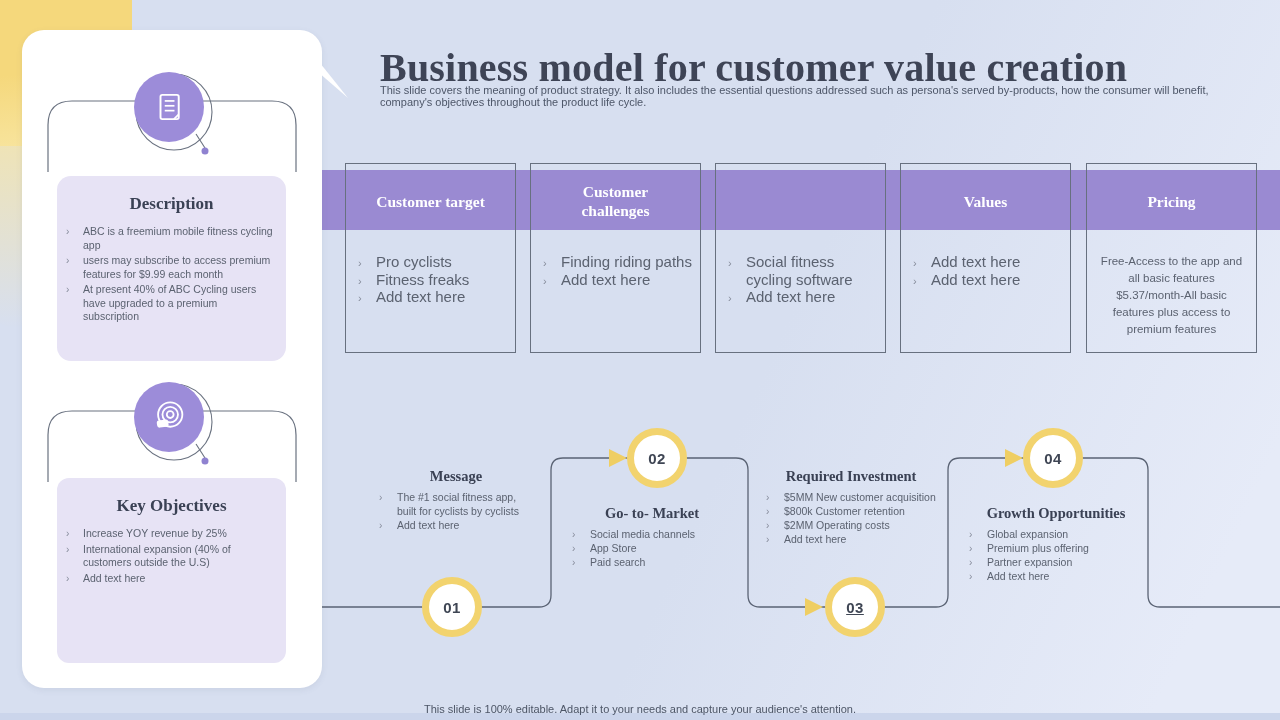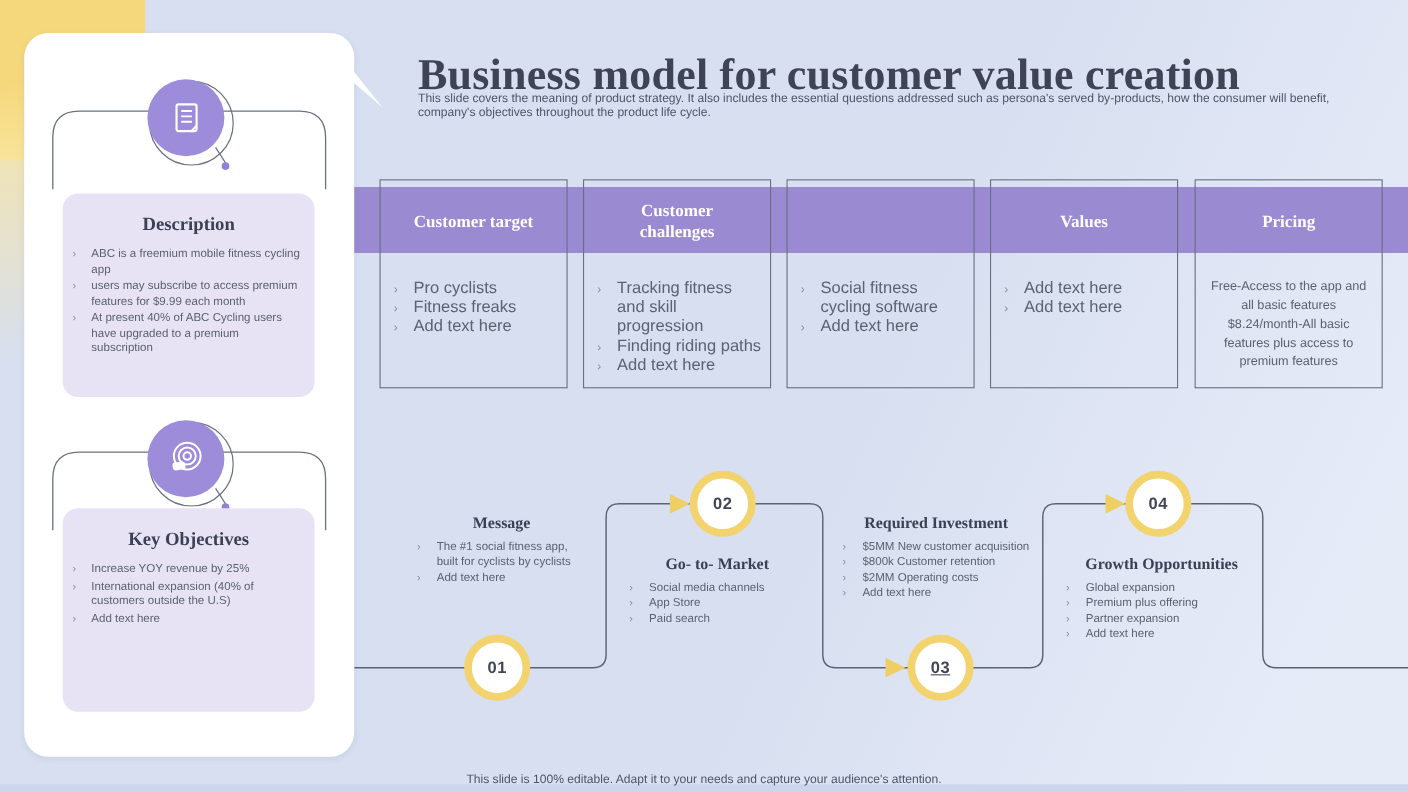--- a/index.html
+++ b/index.html
@@ -119,21 +119,21 @@
     <circle cx="165" cy="86" r="3.5" fill="#8f82d0"></circle>
   </svg>
   <div class="icon-circle" style="left:134px;top:382px;">
     <svg width="34" height="34" viewBox="0 0 28 28">
       <circle cx="15" cy="12" r="10" fill="none" stroke="#fff" stroke-width="1.5"></circle>
       <circle cx="15" cy="12" r="6.4" fill="none" stroke="#fff" stroke-width="1.5"></circle>
       <circle cx="15" cy="12" r="2.8" fill="none" stroke="#fff" stroke-width="1.5"></circle>
       <rect x="4" y="16.5" width="9.5" height="6" rx="2" fill="#fff" transform="rotate(-8 8 19)"></rect>
     </svg>
   </div>
-  <div class="card" style="top:462px;">
+  <div class="card" style="top:478px;border-radius:12px;">
     <div class="card-title">Key Objectives</div>
     <ul>
       <li class="bullet">Increase YOY revenue by 25%</li>
       <li class="bullet">International expansion (40% of customers outside the U.S)</li>
       <li class="bullet">Add text here</li>
     </ul>
   </div>
 
   <h1 class="title">Business model for customer value creation</h1>
   <p class="subtitle">This slide covers the meaning of product strategy. It also includes the essential questions addressed such as persona's served by-products, how the consumer will benefit, company's objectives throughout the product life cycle.</p>
@@ -149,21 +149,20 @@
         <li class="bullet">Add text here</li>
       </ul>
     </div>
   </div>
   <div class="col" style="left:530px;">
     <div class="col-header">
         <span>Customer challenges</span>
       </div>
     <div class="col-body">
       <ul>
-        <li class="bullet">Tracking fitness and skill progression</li>
         <li class="bullet">Finding riding paths</li>
         <li class="bullet">Add text here</li>
       </ul>
     </div>
   </div>
   <div class="col" style="left:715px;">
     <div class="col-body">
       <ul>
         <li class="bullet">Social fitness cycling software</li>
         <li class="bullet">Add text here</li>
@@ -179,21 +178,21 @@
         <li class="bullet">Add text here</li>
         <li class="bullet">Add text here</li>
       </ul>
     </div>
   </div>
   <div class="col" style="left:1086px;">
     <div class="col-header">
         <span>Pricing</span>
       </div>
     <div class="col-body">
-      <p>Free-Access to the app and all basic features $8.24/month-All basic features plus access to premium features</p>
+      <p>Free-Access to the app and all basic features $5.37/month-All basic features plus access to premium features</p>
     </div>
   </div>
 
   <svg class="flow-svg" width="960" height="230">
     <path d="M2,187 H219 Q231,187 231,175 V50 Q231,38 243,38 H416 Q428,38 428,50 V175 Q428,187 440,187 H616 Q628,187 628,175 V50 Q628,38 640,38 H816 Q828,38 828,50 V175 Q828,187 840,187 H960" fill="none" stroke="#5a6374" stroke-width="1.3"></path>
     <polygon points="289,29 307,38 289,47" fill="#efce63"></polygon>
     <polygon points="485,178 503,187 485,196" fill="#efce63"></polygon>
     <polygon points="685,29 703,38 685,47" fill="#efce63"></polygon>
   </svg>
 

